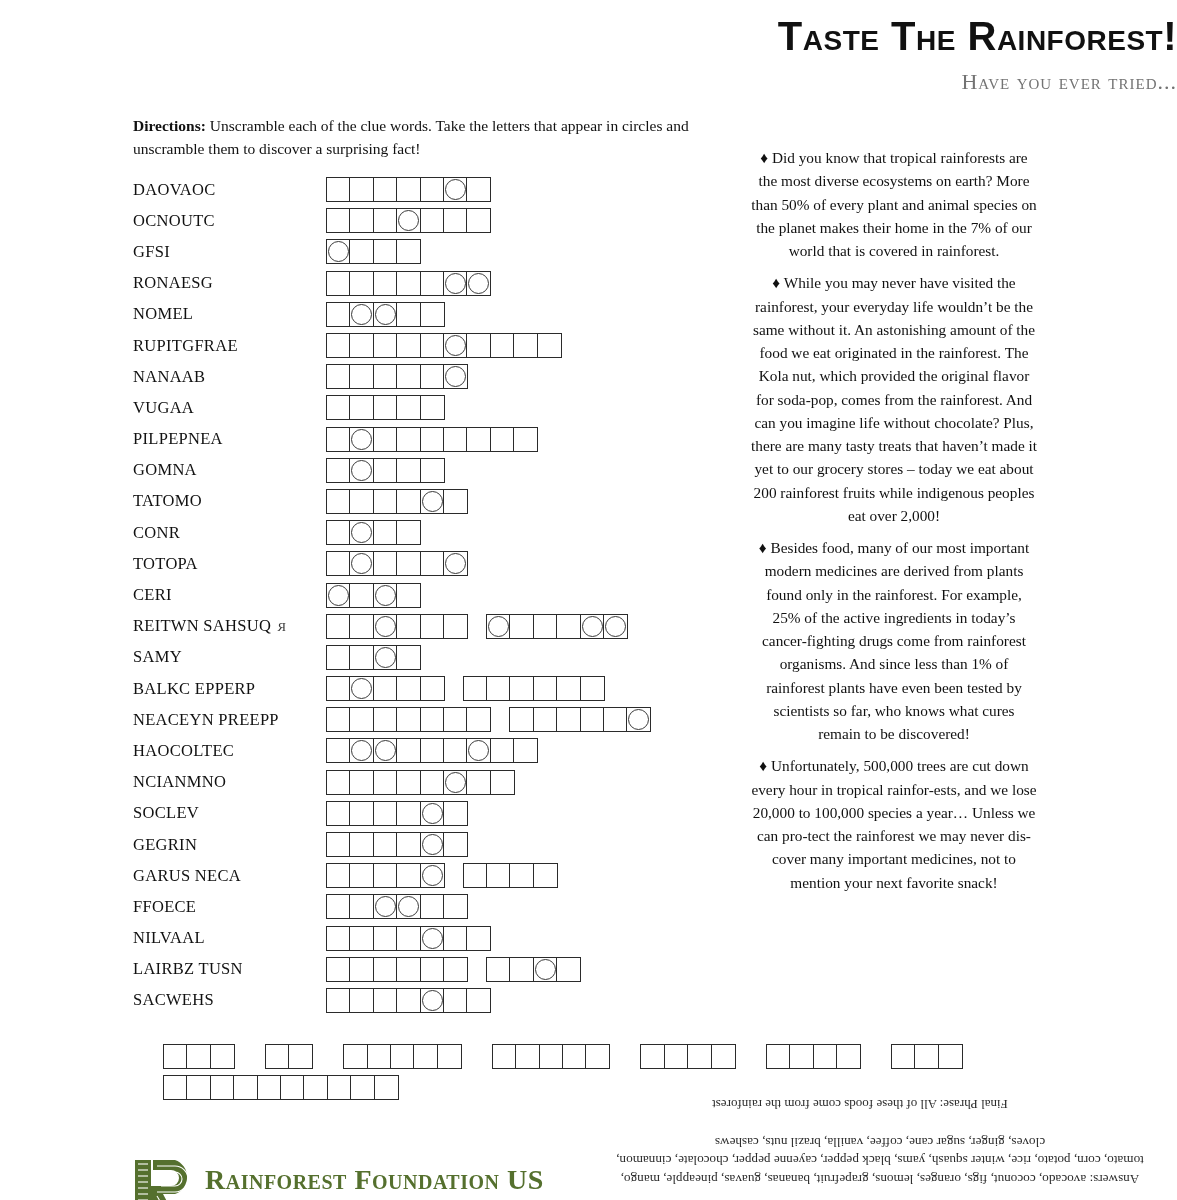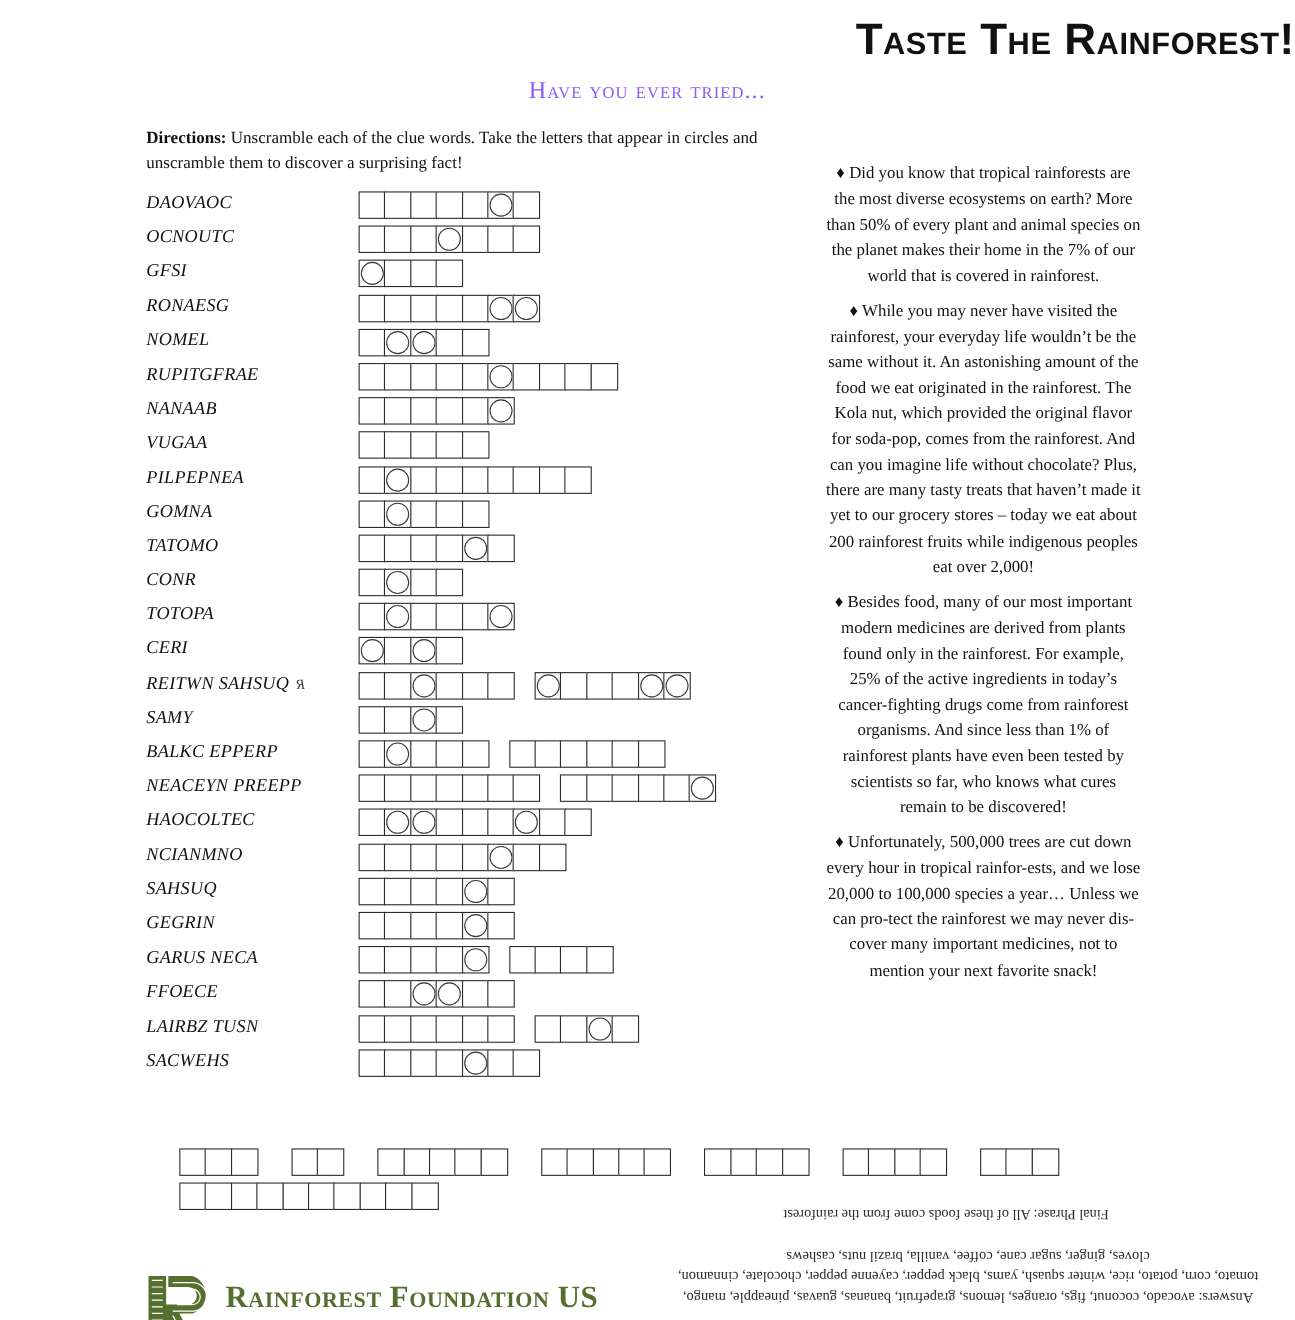--- a/index.html
+++ b/index.html
@@ -17,46 +17,45 @@
   .title{
     text-align:right;
     font-size:40px;
     letter-spacing:.5px;
     font-variant:small-caps;
     font-weight:700;
     margin:14px 0 0 0;
     font-family:Liberation Sans, sans-serif;
   }
   .subtitle{
-    text-align:center;
+    text-align:right;
     font-size:22px;
     font-variant:small-caps;
     letter-spacing:1px;
     margin:10px 0 0 0;
-    color:#8b5cf6;
+    color:#737373;
   }
 
   
   .directions{
     position:absolute;
     left:133px; top:100px; width:570px;
     font-size:15.5px; line-height:1.5;
   }
   .directions b{font-weight:700;}
 
   
   .puzzle{
     position:absolute;
     left:133px; top:160px; width:580px;
   }
   .clue-row{
     display:flex;
-    align-items:flex-start;
+    align-items:center;
     height:31.2px;
-    font-style:italic;
   }
   .clue-label{
     width:193px;
     font-size:16.5px;
     letter-spacing:.3px;
     white-space:nowrap;
     flex:0 0 193px;
   }
   .clue-label .artifact{
     font-size:13px;
@@ -444,21 +443,21 @@
             <div class="cell"></div>
             <div class="cell"></div>
             <div class="cell"></div>
             <div class="cell circ"></div>
             <div class="cell"></div>
             <div class="cell"></div>
           </div>
         </div>
       </div>
       <div class="clue-row">
-        <div class="clue-label">SAHSUQ</div>
+        <div class="clue-label">SOCLEV</div>
         <div class="boxes">
           <div class="grp">
             <div class="cell"></div>
             <div class="cell"></div>
             <div class="cell"></div>
             <div class="cell"></div>
             <div class="cell circ"></div>
             <div class="cell"></div>
           </div>
         </div>
@@ -494,20 +493,34 @@
           </div>
         </div>
       </div>
       <div class="clue-row">
         <div class="clue-label">FFOECE</div>
         <div class="boxes">
           <div class="grp">
             <div class="cell"></div>
             <div class="cell"></div>
             <div class="cell circ"></div>
+            <div class="cell circ"></div>
+            <div class="cell"></div>
+            <div class="cell"></div>
+          </div>
+        </div>
+      </div>
+      <div class="clue-row">
+        <div class="clue-label">NILVAAL</div>
+        <div class="boxes">
+          <div class="grp">
+            <div class="cell"></div>
+            <div class="cell"></div>
+            <div class="cell"></div>
+            <div class="cell"></div>
             <div class="cell circ"></div>
             <div class="cell"></div>
             <div class="cell"></div>
           </div>
         </div>
       </div>
       <div class="clue-row">
         <div class="clue-label">LAIRBZ TUSN</div>
         <div class="boxes">
           <div class="grp">

